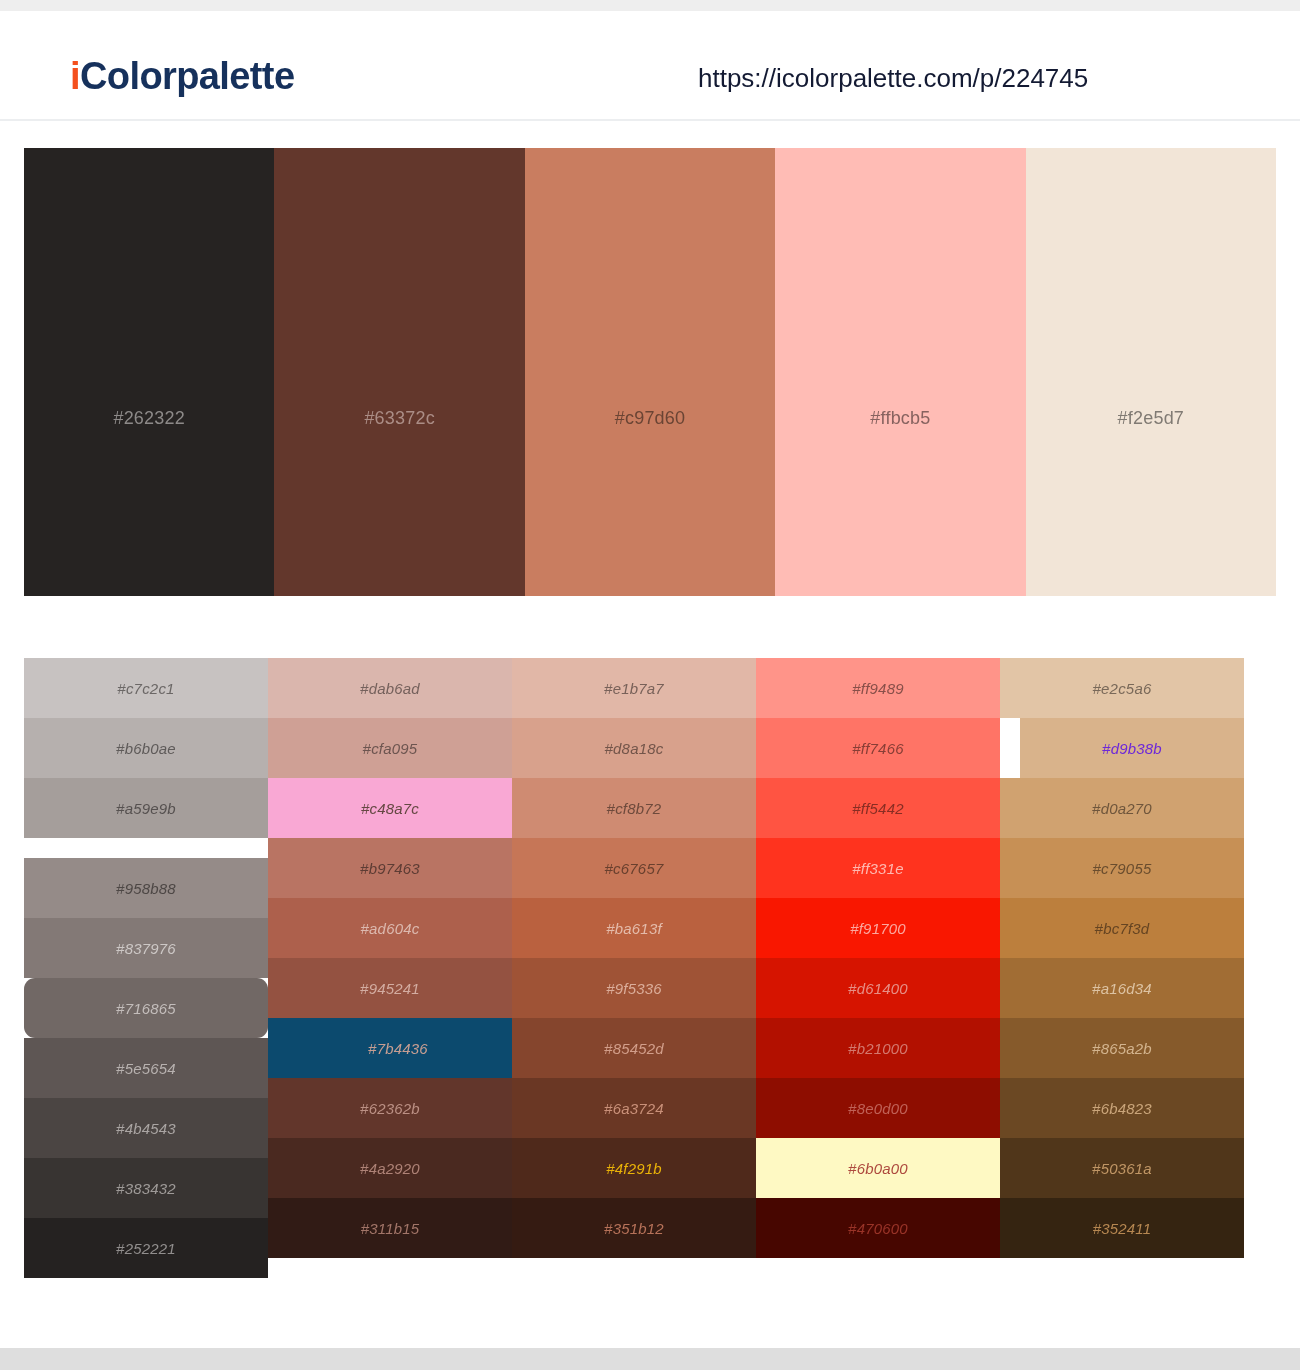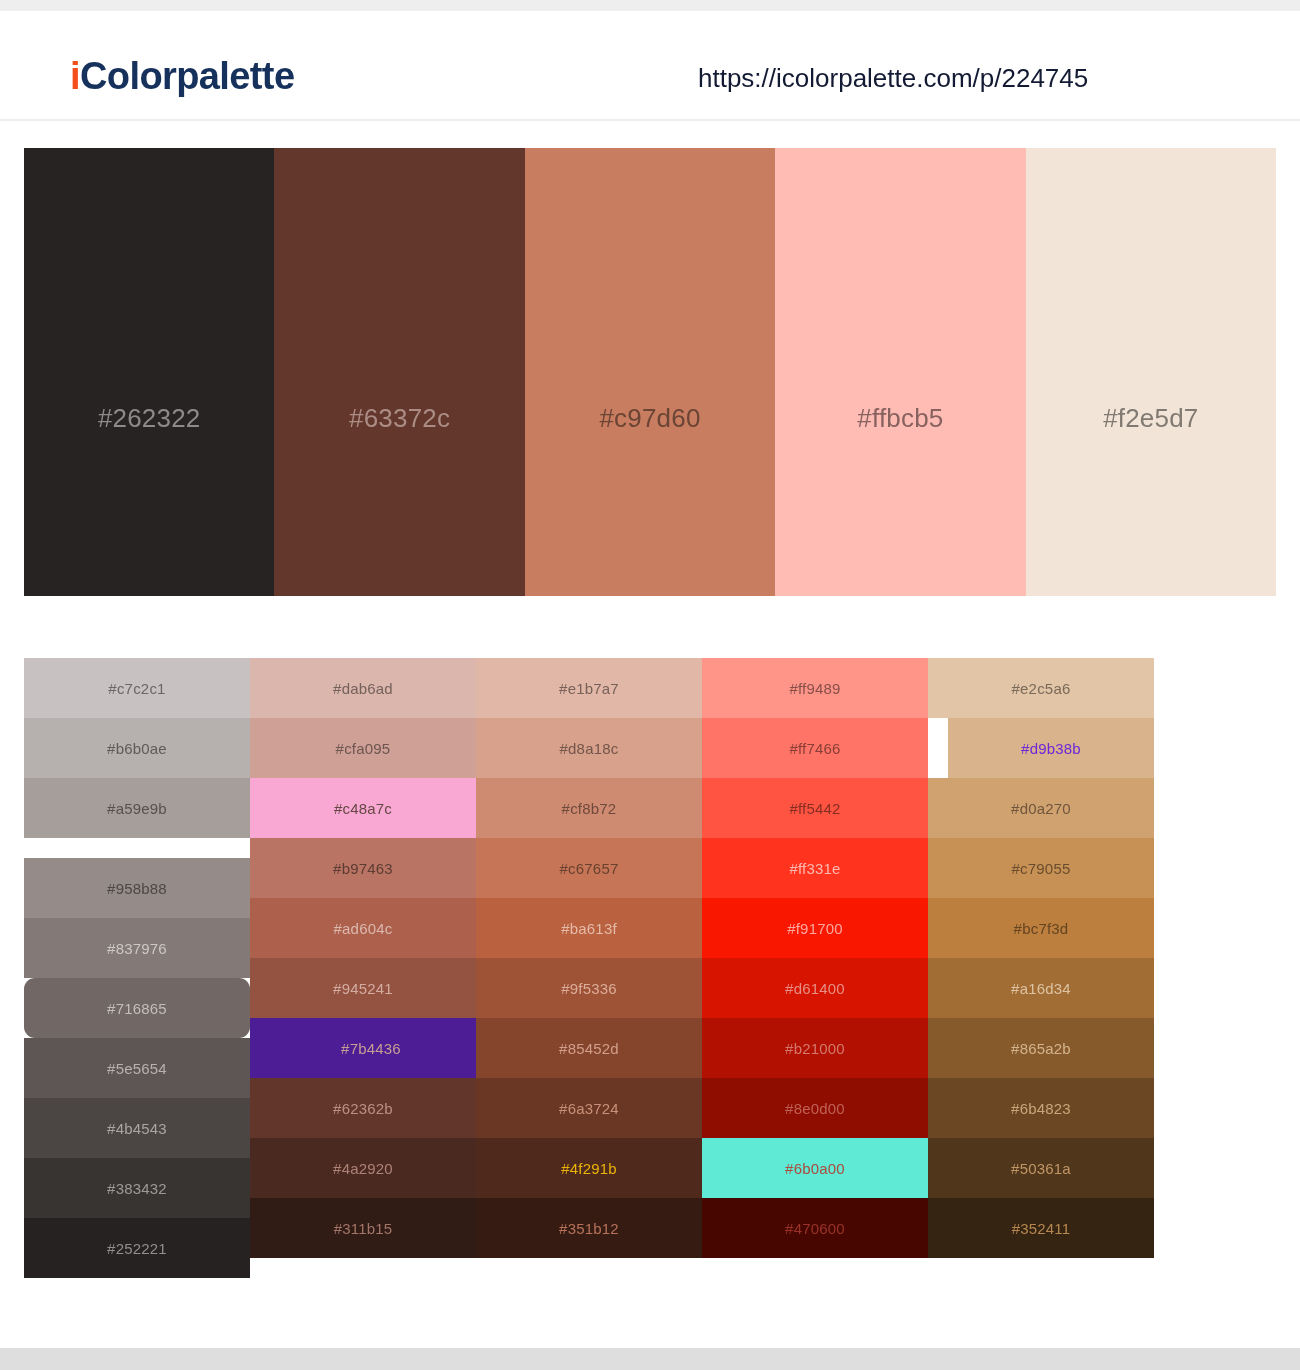--- a/index.html
+++ b/index.html
@@ -74,33 +74,34 @@
     display: flex;
   }
   .palette-swatch {
     flex: 1 1 0;
     height: 100%;
     display: flex;
     align-items: center;
     justify-content: center;
   }
   .palette-swatch .hexlabel {
-    font-size: 26px;
+    font-size: 18px;
     letter-spacing: 0.2px;
     line-height: 1;
     margin-top: 92px;
   }
 
   
   .shades-grid {
     position: absolute;
     left: 24px;
     top: 658px;
-    width: 1130px;
-    display: flex;
+    width: 1220px;
+    display: flex;
+    font-style: italic;
   }
   .shade-col {
     flex: 1 1 0;
     display: flex;
     flex-direction: column;
   }
   .shade-cell {
     height: 60px;
     display: flex;
     align-items: center;
@@ -163,21 +164,21 @@
       <div class="shade-cell" style="background: rgb(56, 52, 50); color: rgb(158, 154, 152);">#383432</div>
       <div class="shade-cell" style="background: rgb(37, 34, 33); color: rgb(145, 142, 141);">#252221</div>
     </div>
     <div class="shade-col">
       <div class="shade-cell" style="background: rgb(218, 182, 173); color: rgb(117, 97, 92);">#dab6ad</div>
       <div class="shade-cell" style="background: rgb(207, 160, 149); color: rgb(109, 85, 80);">#cfa095</div>
       <div class="shade-cell" style="background: #f9a8d4; color: rgb(101, 72, 67);">#c48a7c</div>
       <div class="shade-cell" style="background: rgb(185, 116, 99); color: rgb(93, 60, 52);">#b97463</div>
       <div class="shade-cell" style="background: rgb(173, 96, 76); color: rgb(220, 185, 175);">#ad604c</div>
       <div class="shade-cell" style="background: rgb(148, 82, 65); color: rgb(211, 172, 161);">#945241</div>
-      <div class="shade-cell" style="background: #4c1d95; color: rgb(199, 158, 146); padding-left: 16px;">#7b4436</div>
+      <div class="shade-cell" style="background: #0c4a6e; color: rgb(199, 158, 146); padding-left: 16px;">#7b4436</div>
       <div class="shade-cell" style="background: rgb(98, 54, 43); color: rgb(187, 144, 132);">#62362b</div>
       <div class="shade-cell" style="background: rgb(74, 41, 32); color: rgb(174, 130, 118);">#4a2920</div>
       <div class="shade-cell" style="background: rgb(49, 27, 21); color: rgb(162, 117, 104);">#311b15</div>
     </div>
     <div class="shade-col">
       <div class="shade-cell" style="background: rgb(225, 183, 167); color: rgb(120, 97, 89);">#e1b7a7</div>
       <div class="shade-cell" style="background: rgb(216, 161, 140); color: rgb(115, 85, 74);">#d8a18c</div>
       <div class="shade-cell" style="background: rgb(207, 139, 114); color: rgb(110, 74, 60);">#cf8b72</div>
       <div class="shade-cell" style="background: rgb(198, 118, 87); color: rgb(105, 64, 46);">#c67657</div>
       <div class="shade-cell" style="background: rgb(186, 97, 63); color: rgb(228, 187, 170);">#ba613f</div>
@@ -189,21 +190,21 @@
     </div>
     <div class="shade-col">
       <div class="shade-cell" style="background: rgb(255, 148, 137); color: rgb(136, 79, 73);">#ff9489</div>
       <div class="shade-cell" style="background: rgb(255, 116, 102); color: rgb(136, 62, 54);">#ff7466</div>
       <div class="shade-cell" style="background: rgb(255, 84, 66); color: rgb(136, 45, 35);">#ff5442</div>
       <div class="shade-cell" style="background: rgb(255, 51, 30); color: rgb(255, 184, 176);">#ff331e</div>
       <div class="shade-cell" style="background: rgb(249, 23, 0); color: rgb(252, 167, 158);">#f91700</div>
       <div class="shade-cell" style="background: rgb(214, 20, 0); color: rgb(231, 143, 133);">#d61400</div>
       <div class="shade-cell" style="background: rgb(178, 16, 0); color: rgb(212, 120, 109);">#b21000</div>
       <div class="shade-cell" style="background: rgb(142, 13, 0); color: rgb(192, 97, 86);">#8e0d00</div>
-      <div class="shade-cell" style="background: #5eead4; color: rgb(173, 74, 62);">#6b0a00</div>
+      <div class="shade-cell" style="background: #fef9c3; color: rgb(173, 74, 62);">#6b0a00</div>
       <div class="shade-cell" style="background: rgb(71, 6, 0); color: rgb(153, 51, 39);">#470600</div>
     </div>
     <div class="shade-col">
       <div class="shade-cell" style="background: rgb(226, 197, 166); color: rgb(121, 105, 89);">#e2c5a6</div>
       <div class="shade-cell" style="background: rgb(217, 179, 139); color: #6d28d9; margin-left: 20px;">#d9b38b</div>
       <div class="shade-cell" style="background: rgb(208, 162, 112); color: rgb(111, 86, 60);">#d0a270</div>
       <div class="shade-cell" style="background: rgb(199, 144, 85); color: rgb(106, 77, 46);">#c79055</div>
       <div class="shade-cell" style="background: rgb(188, 127, 61); color: rgb(101, 68, 34);">#bc7f3d</div>
       <div class="shade-cell" style="background: rgb(161, 109, 52); color: rgb(221, 195, 163);">#a16d34</div>
       <div class="shade-cell" style="background: rgb(134, 90, 43); color: rgb(211, 180, 142);">#865a2b</div>

